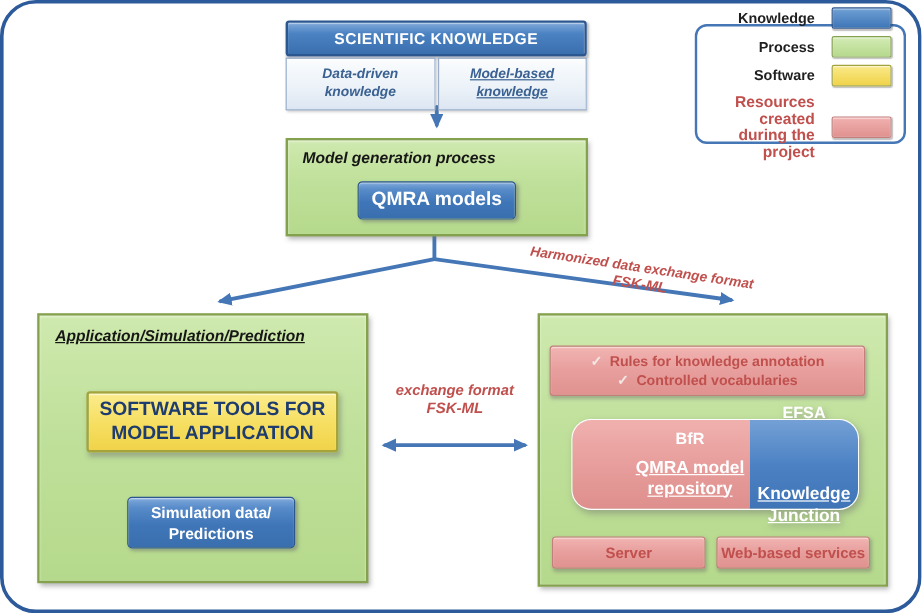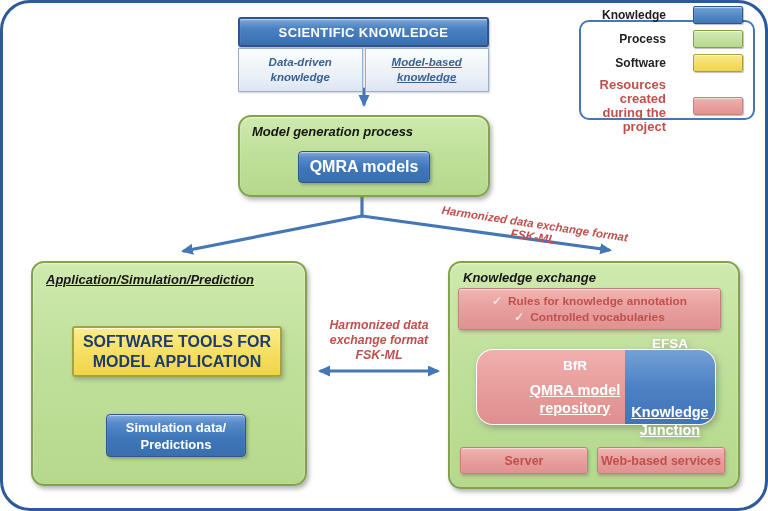--- a/index.html
+++ b/index.html
@@ -30,21 +30,21 @@
   .sub-cell {
     background:linear-gradient(180deg,#FBFDFE 0%,#EBF1F8 60%,#DCE6F2 100%);
     border:1px solid #98AECB; box-shadow:1px 1px 2px rgba(120,120,120,.35), inset 0 1px 1px #fff;
     color:#3A6191; font-style:italic; font-weight:bold; font-size:11.5px; line-height:15px;
     display:flex; align-items:center; justify-content:center; text-align:center;
   }
 
   
   .green-panel {
     background:linear-gradient(180deg,#CFE9AE 0%,#BFE09A 45%,#B5D98C 100%);
-    border:2px solid #84A24E; border-radius:13px;
+    border:2px solid #84A24E; border-radius:0;
     box-shadow:2px 3px 4px rgba(110,110,110,.5), inset 0 1px 2px rgba(255,255,255,.6);
   }
   .panel-label {
     position:absolute; font-weight:bold; font-style:italic; font-size:13px; color:#161616;
   }
 
   
   .yellow-box {
     background:linear-gradient(180deg,#FBEC8C 0%,#F6DE60 55%,#F0D34A 100%);
     border:2px solid #A5A43C; border-radius:3px;
@@ -80,21 +80,21 @@
   }
   .org-line { font-size:13.5px; margin-bottom:8px; }
   .name-line { font-size:14.5px; line-height:18px;text-decoration:underline; }
 
   
   .legend {
     background:#ffffff; border:2px solid #4577B6; border-radius:10px;
     display:flex; flex-direction:column; justify-content:center;
     padding:6px 12px 6px 8px; box-sizing:border-box; z-index:2;
   }
-  .legend-row { display:grid; grid-template-columns:1fr 48px; column-gap:27px; align-items:center; padding:3px 0; }
+  .legend-row { display:grid; grid-template-columns:1fr 48px; column-gap:14px; align-items:center; padding:3px 0; }
   .legend-label { text-align:right; font-size:12px; font-weight:bold; color:#1f1f1f; line-height:14px; }
   .legend-label.red { color:#C0504D; font-size:13px; }
   .swatch { width:48px; height:16px; border-radius:2px;
     box-shadow:inset 0 1px 1px rgba(255,255,255,.6), 1px 1px 1px rgba(0,0,0,.25); }
   .sw-blue   { background:linear-gradient(180deg,#6FA0D4,#3F76B8); border:1px solid #2B568E; }
   .sw-green  { background:linear-gradient(180deg,#D3EBB4,#B5D98C); border:1px solid #84A24E; }
   .sw-yellow { background:linear-gradient(180deg,#FAE988,#F0D34A); border:1px solid #A5A43C; }
   .sw-pink   { background:linear-gradient(180deg,#F0B0AE,#E09290); border:1px solid #C47E7C; }
 
   
@@ -167,27 +167,25 @@
       <div>SOFTWARE TOOLS FOR</div>
       <div>MODEL APPLICATION</div>
     </div>
     <div class="abs blue-box" style="left:73px; top:151px; width:138px; height:41px; font-size:13px; line-height:17px;">
       <div>Simulation data/</div>
       <div>Predictions</div>
     </div>
   </div>
 
   <div class="abs red-note" style="left:307px; top:315px; width:138px; font-size:12.3px; line-height:15px;">
-    <div>Harmonized data</div>
     <div>exchange format</div>
     <div style="font-size:12.5px;">FSK-ML</div>
   </div>
 
   <div class="abs node green-panel" style="left:445px; top:258px; width:288px; height:224px;">
-    <div class="panel-label" style="left:13px; top:7px;">Knowledge exchange</div>
 
     <div class="abs pink-box" style="left:8px; top:25px; width:261px; height:40px;">
       <div class="rule-line">
         <span class="check">✓</span>
         <span>Rules for knowledge annotation</span>
       </div>
       <div class="rule-line">
         <span class="check">✓</span>
         <span>Controlled vocabularies</span>
       </div>

